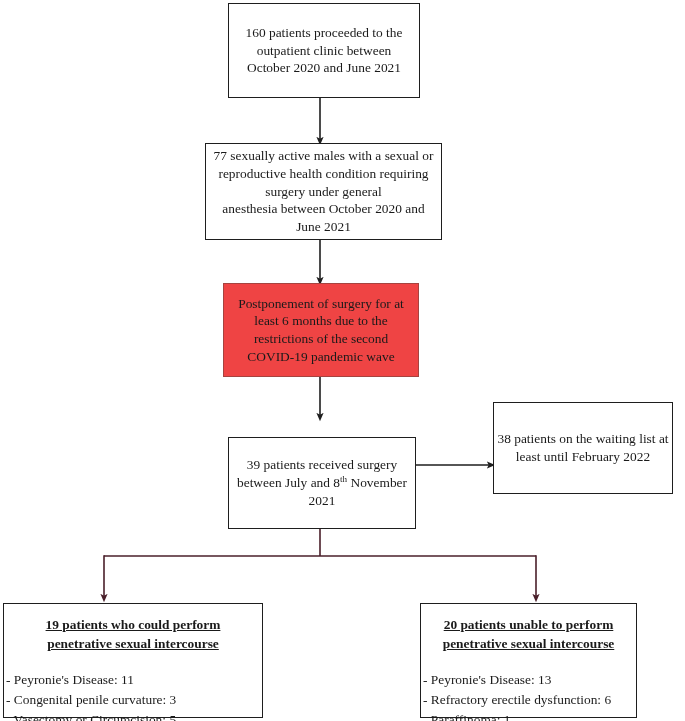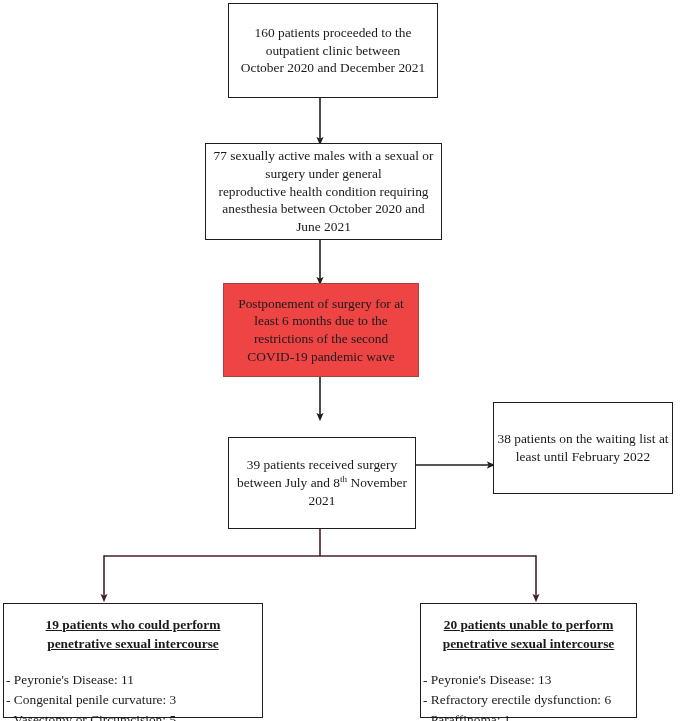--- a/index.html
+++ b/index.html
@@ -109,30 +109,30 @@
   </g>
 
   <g>
     <line x1="320" y1="511" x2="320" y2="556" stroke="#4a1f2a" stroke-width="1.6"></line>
     <line x1="104" y1="556" x2="536" y2="556" stroke="#4a1f2a" stroke-width="1.6"></line>
     <line x1="104" y1="555.2" x2="104" y2="598" stroke="#4a1f2a" stroke-width="1.6" marker-end="url(#arrow-maroon)"></line>
     <line x1="536" y1="555.2" x2="536" y2="598" stroke="#4a1f2a" stroke-width="1.6" marker-end="url(#arrow-maroon)"></line>
   </g>
 </svg>
 
-<div class="node" style="left:228px; top:3px; width:210px; height:95px;">
+<div class="node" style="left:228px; top:3px; width:192px; height:95px;">
   <span class="line">160 patients proceeded to the</span>
   <span class="line">outpatient clinic between</span>
-  <span class="line">October 2020 and December 2021</span>
+  <span class="line">October 2020 and June 2021</span>
 </div>
 
 <div class="node" style="left:205px; top:143px; width:237px; height:97px;">
   <span class="line">77 sexually active males with a sexual or</span>
+  <span class="line">reproductive health condition requiring</span>
   <span class="line">surgery under general</span>
-  <span class="line">reproductive health condition requiring</span>
   <span class="line">anesthesia between October 2020 and</span>
   <span class="line">June 2021</span>
 </div>
 
 <div class="node pink" style="left:223px; top:283px; width:196px; height:94px;">
   <span class="line">Postponement of surgery for at</span>
   <span class="line">least 6 months due to the</span>
   <span class="line">restrictions of the second</span>
   <span class="line">COVID-19 pandemic wave</span>
 </div>

